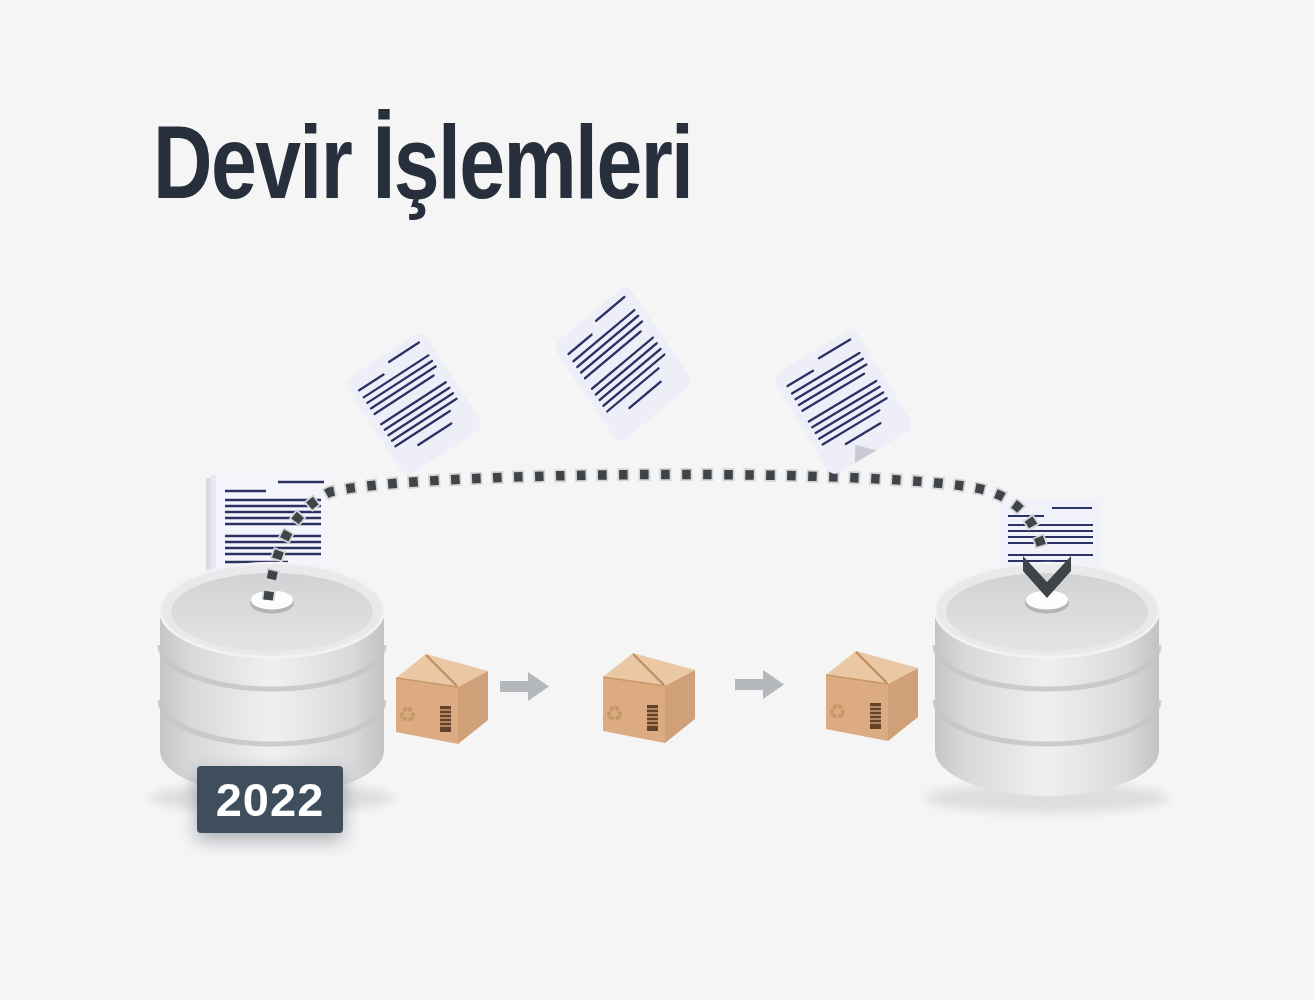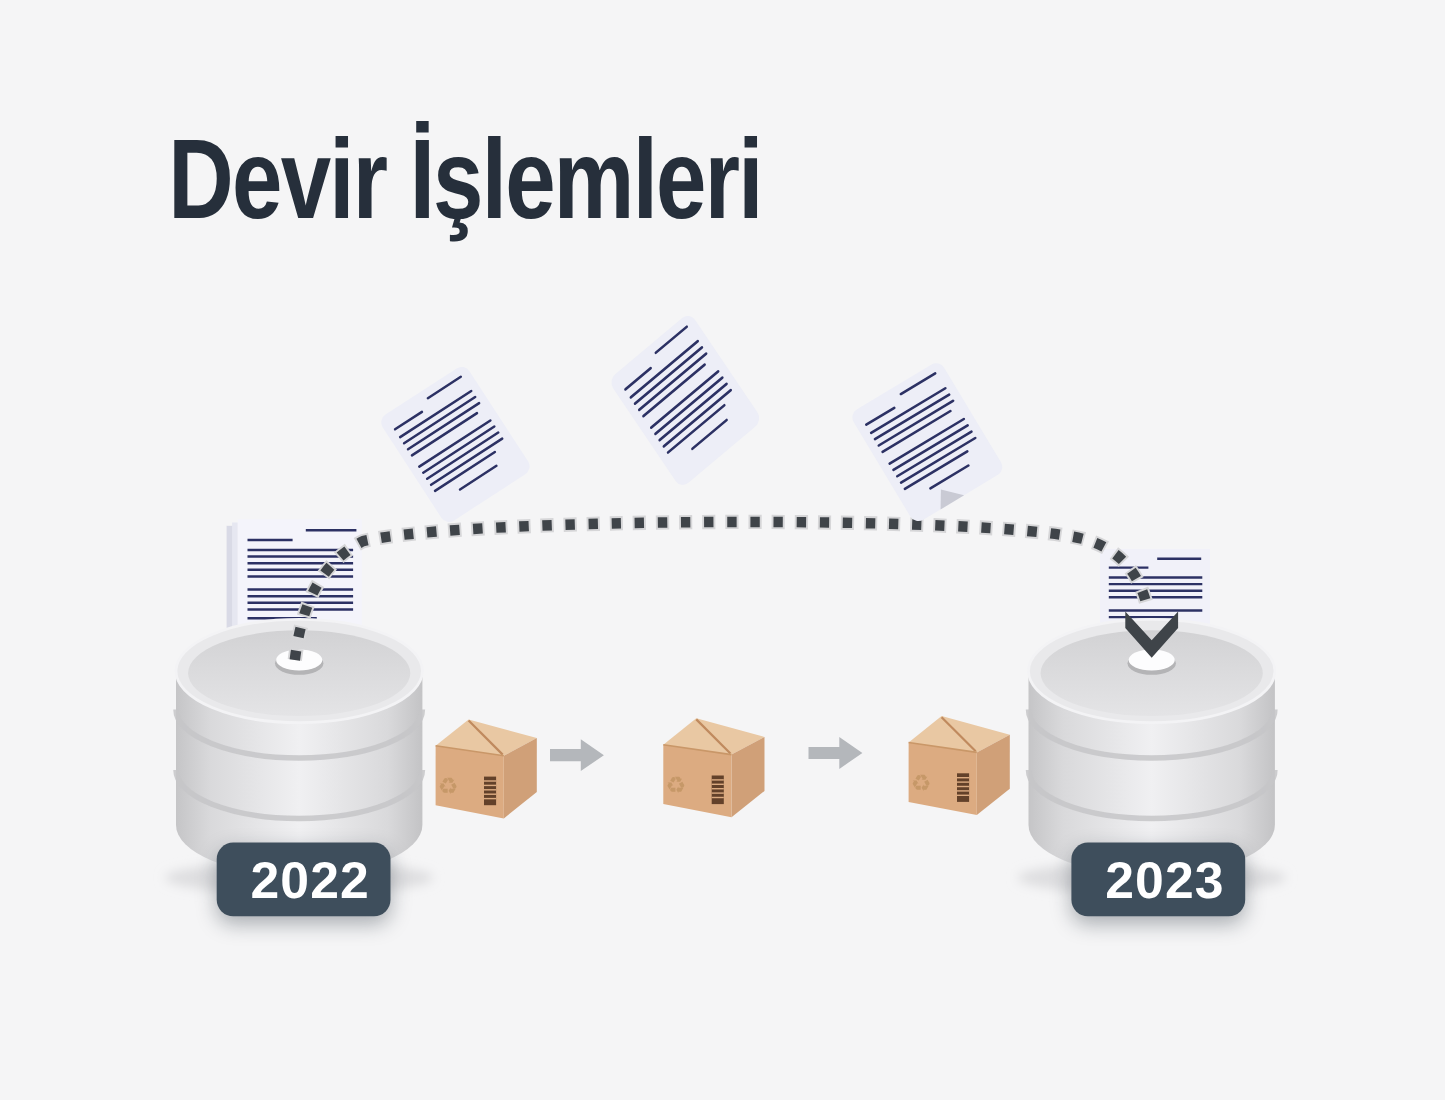--- a/index.html
+++ b/index.html
@@ -24,28 +24,27 @@
     transform-origin: left top;
     white-space: nowrap;
   }
 
   .illustration { position: absolute; left: 0; top: 0; }
 
   .year-badge {
     position: absolute;
     width: 146px; height: 67px;
     background: #3e4e5c;
-    border-radius: 15px;
+    border-radius: 4px;
     display: flex; align-items: center; justify-content: center;
     color: #ffffff;
     font-size: 47px;
     font-weight: 700;
     letter-spacing: 1px;
     box-shadow: 0 7px 18px rgba(30,40,52,0.35);
-    padding-left: 12px;
   }
   .year-badge.src { left: 197px; top: 766px; }
   .year-badge.dst { left: 974px; top: 766px; }
 </style>
 </head>
 <body>
 
 <div class="stage">
 
   <h1 class="title">Devir İşlemleri</h1>
@@ -200,17 +199,14 @@
     </g>
     <g transform="translate(843,402) rotate(-31) scale(0.96) translate(-50,-61)">
       <use href="#fdoc"></use>
       <polygon points="28,122 54,122 38,106" fill="#c9cad4"></polygon>
     </g>
   </svg>
 
   <div class="year-badge src">
     <span>2022</span>
   </div>
-  <div class="year-badge dst">
-    <span>2023</span>
-  </div>
 
 </div>
 
 </body></html>

